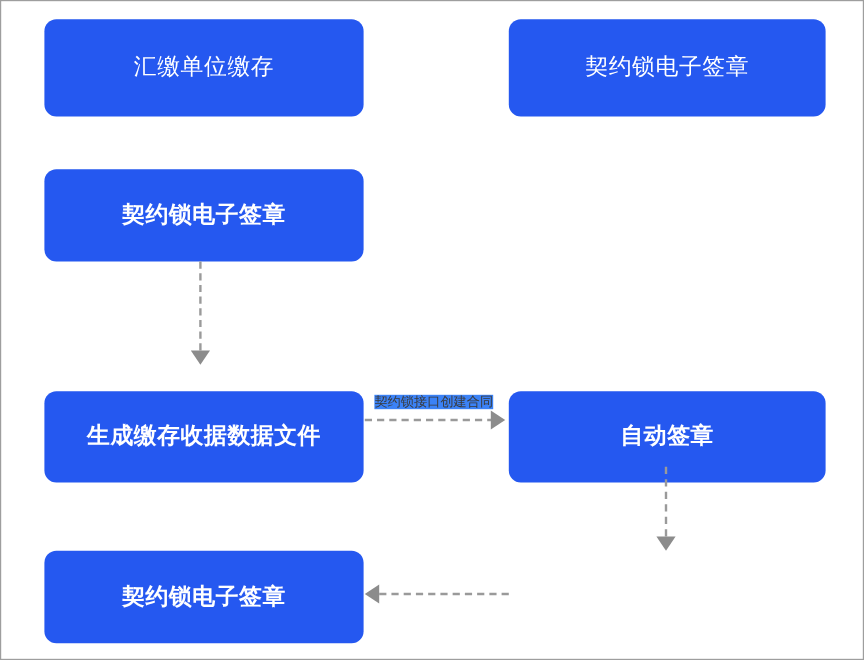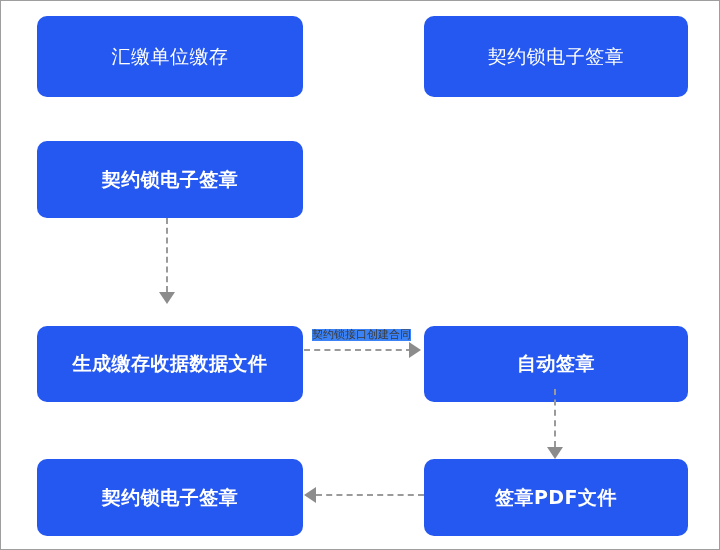--- a/index.html
+++ b/index.html
@@ -112,21 +112,20 @@
   <div class="node col-left row2 bold">契约锁电子签章</div>
 
   <div class="node col-left row3 bold">生成缴存收据数据文件</div>
 
   <div class="node col-left row4 bold">契约锁电子签章</div>
 
   <div class="node col-right row3 bold">自动签章</div>
 
   <div class="node col-right row1 normal">契约锁电子签章</div>
 
-  <div class="node col-right row4 bold">签章PDF文件</div>
 
   <div class="conn" id="conn-confirm-to-generate">
     <div class="conn-line-v"></div>
     <div class="arrowhead arrow-down"></div>
   </div>
 
   <div class="conn" id="conn-generate-to-sign">
     <div class="conn-line-h"></div>
     <div class="arrowhead arrow-right"></div>
     <div class="edge-label">契约锁接口创建合同</div>

